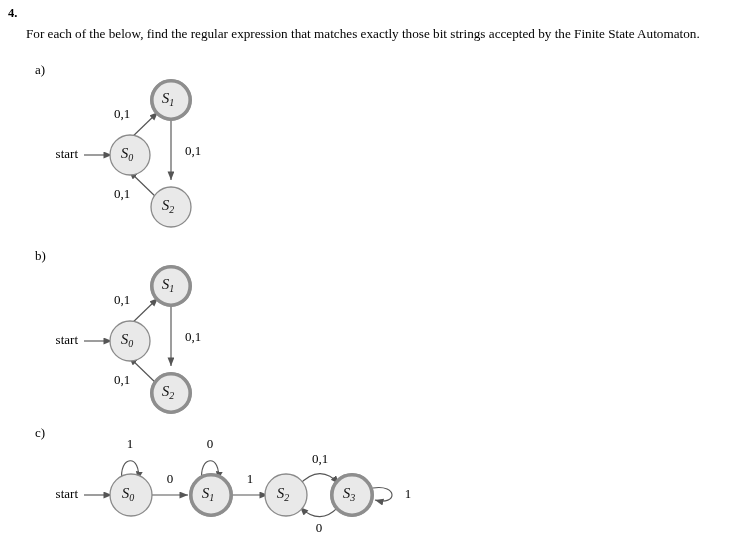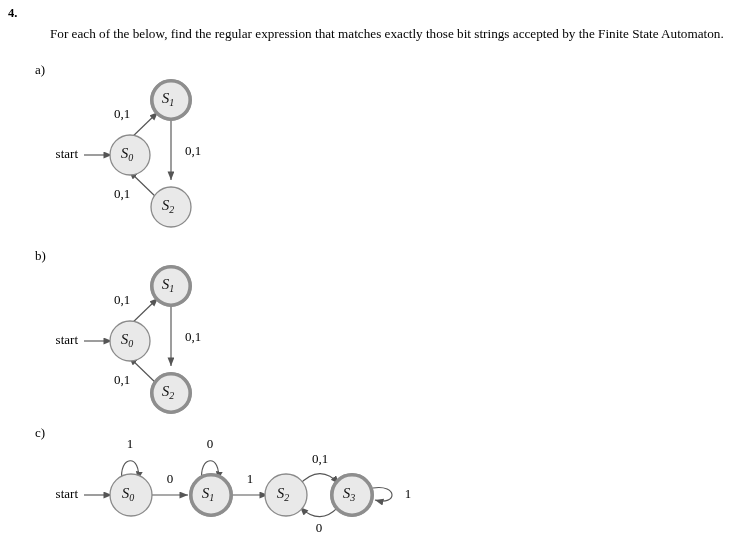--- a/index.html
+++ b/index.html
@@ -20,21 +20,21 @@
   #problem-number {
     position: absolute;
     left: 8px;
     top: 6px;
     font-size: 12.5px;
     font-weight: bold;
     letter-spacing: 0px;
   }
   #problem-statement {
     position: absolute;
-    left: 24px;
+    left: 0;
     top: 24px;
     width: 722px;
     font-size: 13.2px;
     line-height: 19px;
     text-indent: 26px;
     text-align: left;
   }
 
   
   .part-label {

